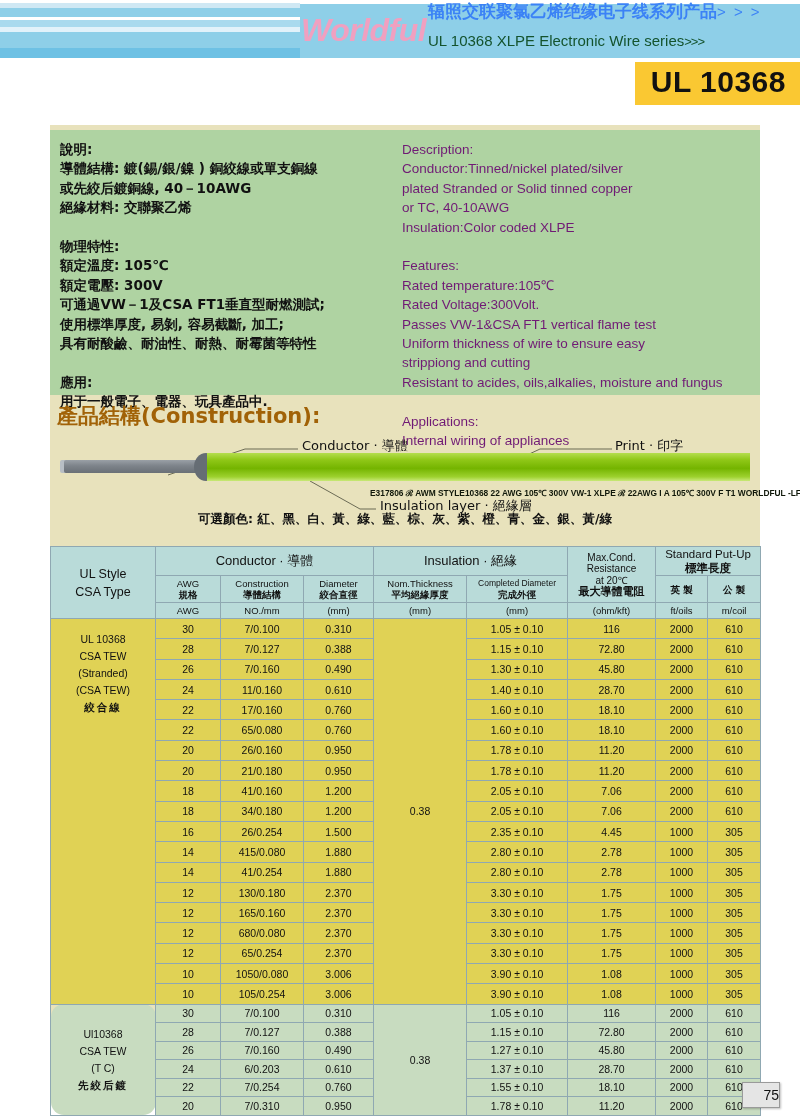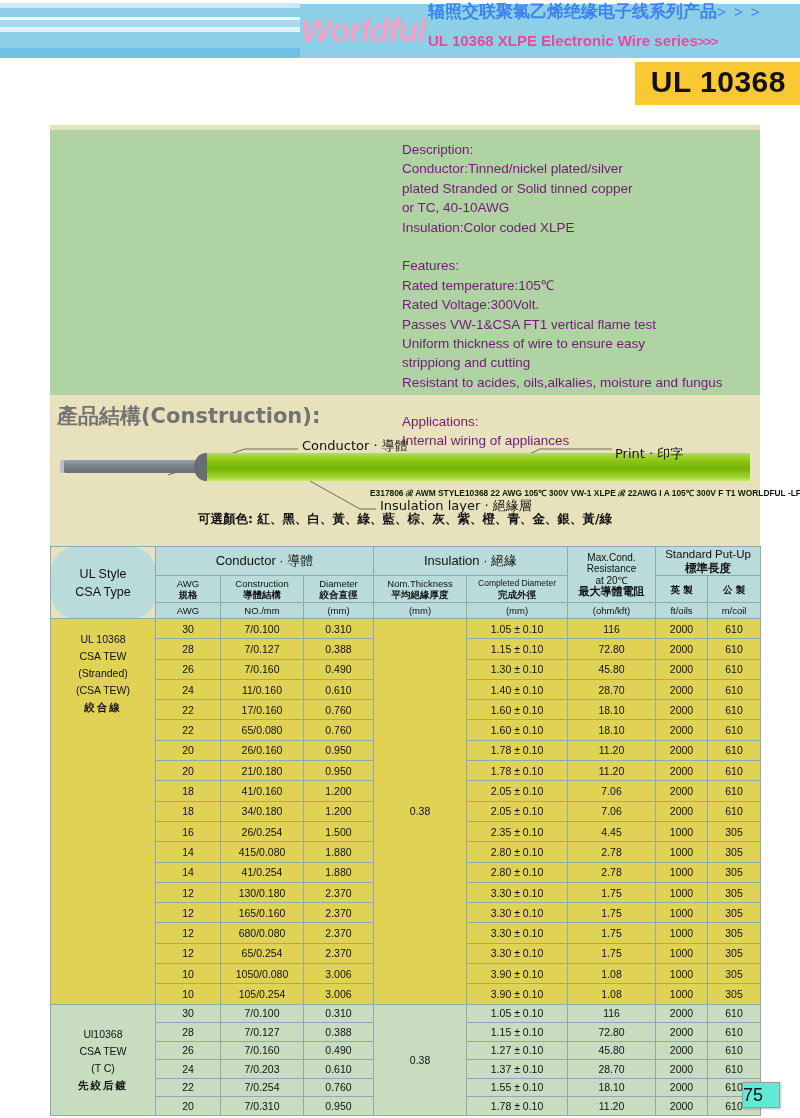--- a/index.html
+++ b/index.html
@@ -71,22 +71,22 @@
     color: #3b82f6;
     letter-spacing: 0px;
     z-index: 5;
     white-space: nowrap;
   }
   #series-cn .arrows { font-weight: normal; letter-spacing: 2px; font-size: 15px;}
   #series-en {
     position: absolute;
     left: 428px; top: 32px;
     font-size: 15px;
-    color: #ec4899;
-    font-weight: 700;
+    color: #14532d;
+    font-weight: 400;
     z-index: 5;
     white-space: nowrap;
   }
   #series-en .arrows { letter-spacing: -1px; font-size: 13px; }
   #ul-badge {
     position: absolute;
     right: 0; top: 62px;
     background: #fac832;
     padding: 3px 14px 6px 16px;
     font-size: 30px;
@@ -133,21 +133,21 @@
     color: #701a75;
     font-family: "Liberation Sans", sans-serif;
   }
 
   
   #construction-title {
     position: absolute;
     left: 57px; top: 402px;
     font-size: 21px;
     font-weight: bold;
-    color: #737373;
+    color: #a16207;
     font-family: "DejaVu Sans", sans-serif;
   }
 
   #wire-wrap {
     position: absolute;
     left: 50px; top: 425px;
     width: 710px; height: 100px;
   }
   
   #conductor-rod {
@@ -191,21 +191,21 @@
   }
   .leader { position: absolute; stroke: #6b6b55; stroke-width: 1; fill: none; }
   .callout {
     position: absolute;
     font-size: 13px;
     color: #111;
     white-space: nowrap;
     font-family: "DejaVu Sans", sans-serif;
   }
   #callout-conductor { left: 252px; top: 12px; }
-  #callout-print { left: 565px; top: 20px; }
+  #callout-print { left: 565px; top: 12px; }
   #callout-insul { left: 330px; top: 72px; }
 
   #colors-line {
     position: absolute;
     left: 50px; top: 511px;
     width: 710px;
     text-align: center;
     font-size: 12.5px;
     font-weight: bold;
     color: #111;
@@ -227,43 +227,43 @@
     text-align: center;
     vertical-align: middle;
     font-weight: normal;
     color: #111;
   }
   .hdr { background: #b9dbd9; }
   .hdr-grp { font-size: 13px; height: 19px; }
   .hdr-sub { font-size: 9.5px; line-height: 11px; height: 26px; }
   .hdr-unit { font-size: 9.5px; height: 15px; }
   .cn { font-family: "DejaVu Sans", sans-serif; font-weight: bold; }
-  .hdr-style { font-size: 12.5px; line-height: 18px; border-radius: 25px; }
+  .hdr-style { font-size: 12.5px; line-height: 18px; }
 
   .row-y td { background: #e0d255; font-size: 10.5px; height: 19.3px; }
   .row-g td { background: #c8dcc0; font-size: 10.5px; height: 17.5px; }
 
   .sidecell {
     font-size: 11.5px;
     line-height: 17px;
     vertical-align: middle;
   }
   .sidecell .cnline { font-family: "DejaVu Sans", sans-serif; font-weight: bold; letter-spacing: 2px;}
   .thickcell { font-size: 13px; }
 
   
   #pagenum {
     position: absolute;
     right: 20px; bottom: 10px;
     width: 36px; height: 24px;
     border: 1px solid #9a9a9a;
-    background: #5eead4;
-    font-size: 18px;
+    background: #e5e5e5;
+    font-size: 14px;
     color: #111;
-    text-align: left;
+    text-align: right;
     line-height: 24px;
     box-shadow: 1px 1px 2px rgba(0,0,0,0.25);
   }
 </style>
 </head>
 <body>
 
 <div id="banner">
   <div id="banner-right-fill"></div>
 </div>
@@ -272,20 +272,34 @@
   <span>辐照交联聚氯乙烯绝缘电子线系列产品</span><span class="arrows">&gt; &gt; &gt;</span>
 </div>
 <div id="series-en">
   <span>UL 10368 XLPE Electronic Wire series</span><span class="arrows">&gt;&gt;&gt;</span>
 </div>
 <div id="ul-badge">UL 10368</div>
 
 <div id="panel"></div>
 
 <div id="descbox">
+  <div class="desc-col" id="desc-cn">說明:
+導體結構: 鍍(錫/銀/鎳 ) 銅絞線或單支銅線
+或先絞后鍍銅線, 40－10AWG
+絕緣材料: 交聯聚乙烯
+
+物理特性:
+額定溫度: 105℃
+額定電壓: 300V
+可通過VW－1及CSA FT1垂直型耐燃測試;
+使用標準厚度, 易剝, 容易截斷, 加工;
+具有耐酸鹼、耐油性、耐熱、耐霉菌等特性
+
+應用:
+用于一般電子、電器、玩具產品中.</div>
   <div class="desc-col" id="desc-en">Description:
 Conductor:Tinned/nickel plated/silver
 plated Stranded or Solid tinned copper
 or TC, 40-10AWG
 Insulation:Color coded XLPE
 
 Features:
 Rated temperature:105℃
 Rated Voltage:300Volt.
 Passes VW-1&amp;CSA FT1 vertical flame test
@@ -562,21 +576,21 @@
       <tr class="row-y">
         <td>10</td>
         <td>105/0.254</td>
         <td>3.006</td>
         <td>3.90 ± 0.10</td>
         <td>1.08</td>
         <td>1000</td>
         <td>305</td>
       </tr>
       <tr class="row-g">
-        <td class="sidecell" rowspan="6" style="vertical-align: middle;">
+        <td class="sidecell" rowspan="6" style="vertical-align: middle; border-radius: 13px;">
           <div>Ul10368</div>
           <div>CSA TEW</div>
           <div>(T C)</div>
           <div class="cnline">先絞后鍍</div>
         </td>
         <td>30</td>
         <td>7/0.100</td>
         <td>0.310</td>
         <td class="thickcell" rowspan="6">0.38</td>
         <td>1.05 ± 0.10</td>
@@ -597,21 +611,21 @@
         <td>26</td>
         <td>7/0.160</td>
         <td>0.490</td>
         <td>1.27 ± 0.10</td>
         <td>45.80</td>
         <td>2000</td>
         <td>610</td>
       </tr>
       <tr class="row-g">
         <td>24</td>
-        <td>7/0.203</td>
+        <td>6/0.203</td>
         <td>0.610</td>
         <td>1.37 ± 0.10</td>
         <td>28.70</td>
         <td>2000</td>
         <td>610</td>
       </tr>
       <tr class="row-g">
         <td>22</td>
         <td>7/0.254</td>
         <td>0.760</td>

